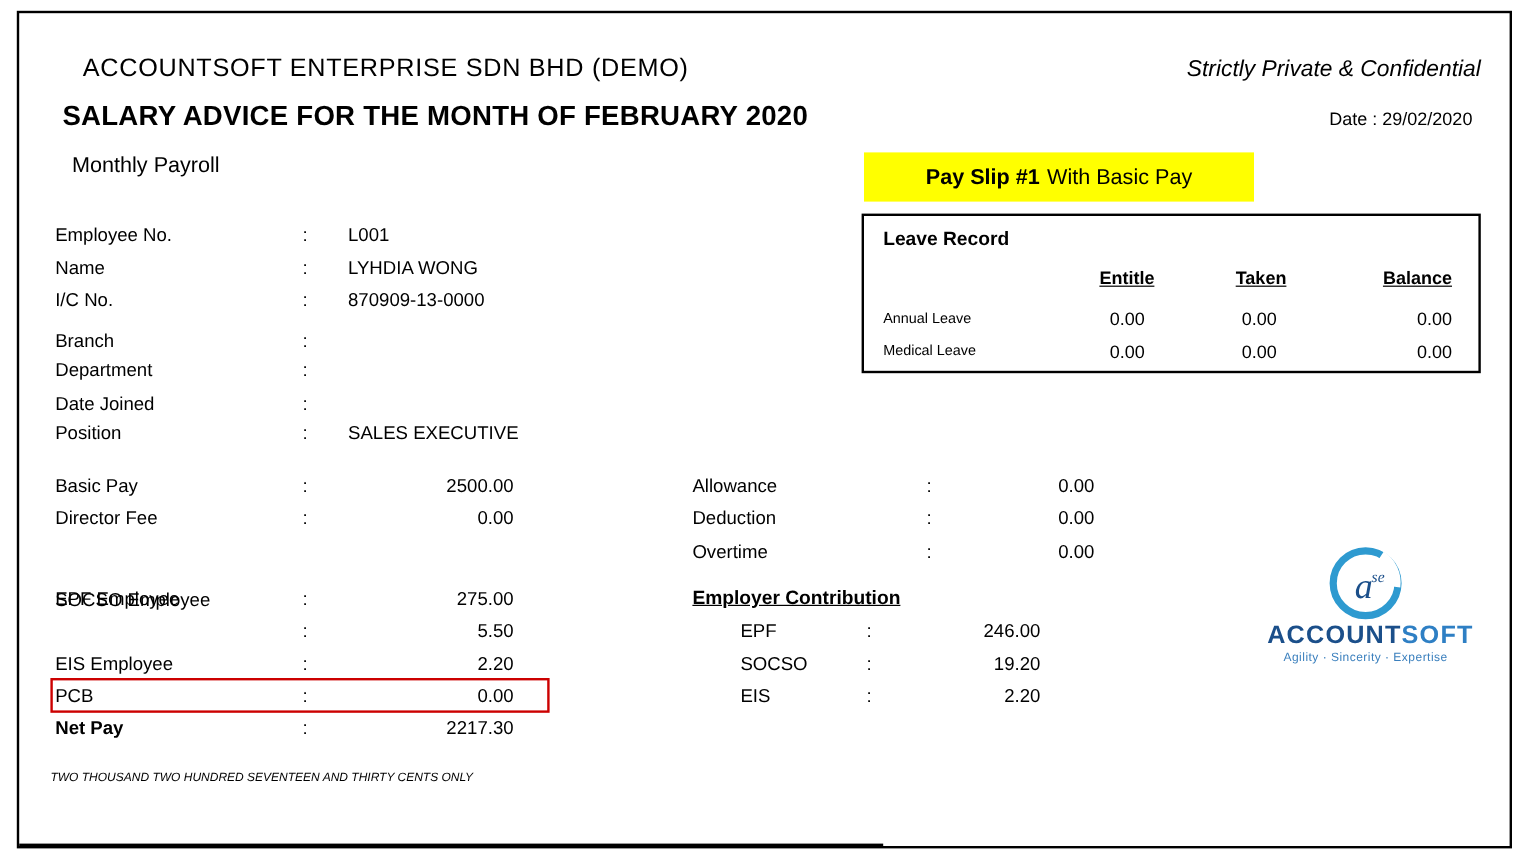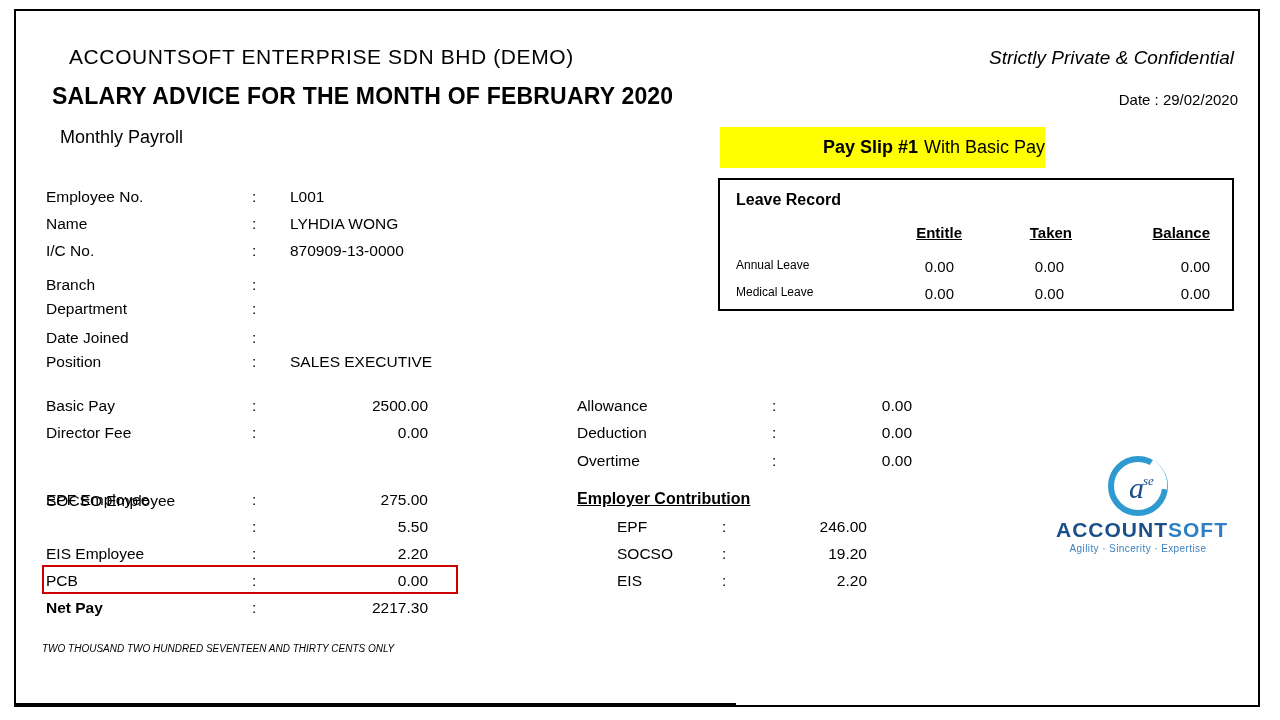--- a/index.html
+++ b/index.html
@@ -55,21 +55,21 @@
     position: absolute;
     left: 20px;
     top: 58px;
     font-size: 23px;
     font-weight: bold;
     letter-spacing: 0.2px;
     white-space: nowrap;
   }
   .date {
     position: absolute;
-    right: 4px;
+    right: 15px;
     top: 66px;
     font-size: 15px;
     white-space: nowrap;
     text-align: right;
   }
   .payroll-type {
     position: absolute;
     left: 28px;
     top: 102px;
     font-size: 18px;
@@ -79,21 +79,21 @@
   
   .banner {
     position: absolute;
     left: 688px;
     top: 102px;
     width: 325px;
     height: 41px;
     background: #ffff00;
     display: flex;
     align-items: center;
-    justify-content: flex-end;
+    justify-content: center;
     white-space: nowrap;
   }
   .banner .b1 {
     font-size: 18px;
     font-weight: bold;
   }
   .banner .b2 {
     font-size: 18px;
     margin-left: 6px;
   }

